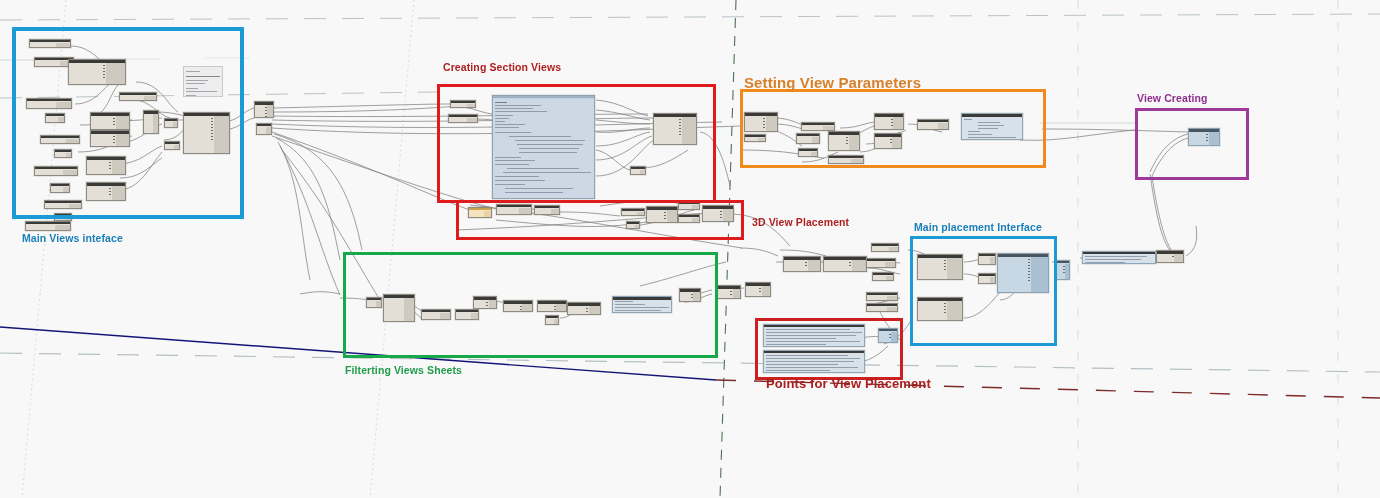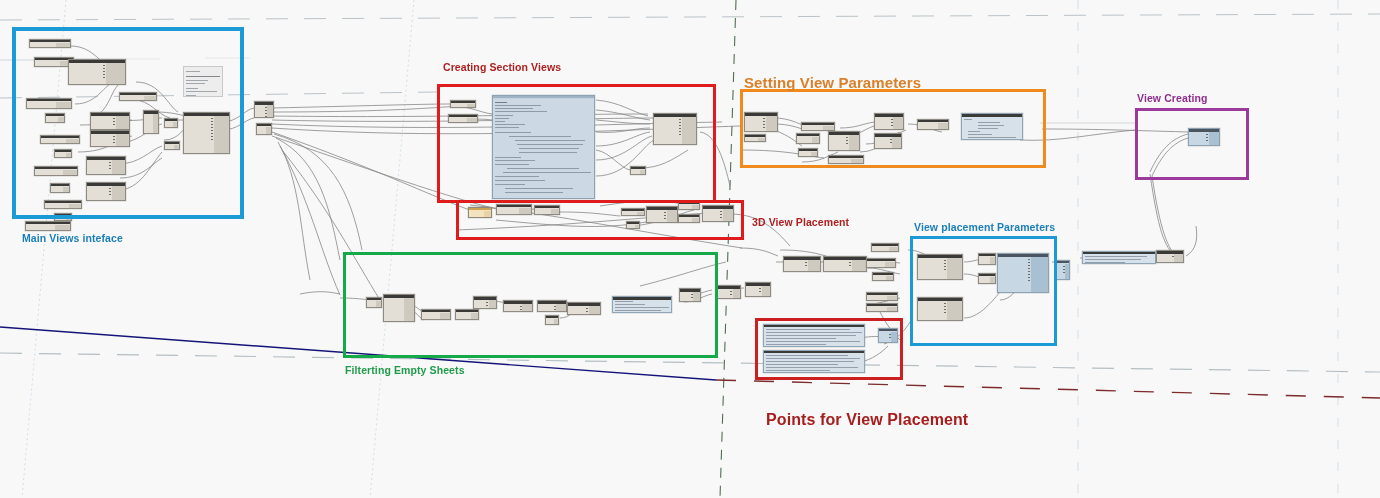--- a/index.html
+++ b/index.html
@@ -858,20 +858,20 @@
       <div class="grp-label" style="left: 22px; top: 232px; color: rgb(27, 127, 186); font-size: 10.5px;">Main Views inteface</div>
       <div class="grp" style="left: 437px; top: 84px; width: 279px; height: 119px; border: 3px solid rgb(224, 27, 27);"></div>
       <div class="grp-label" style="left: 443px; top: 61px; color: rgb(176, 32, 32); font-size: 10.5px;">Creating Section Views</div>
       <div class="grp" style="left: 456px; top: 200px; width: 288px; height: 40px; border: 3px solid rgb(224, 27, 27);"></div>
       <div class="grp-label" style="left: 752px; top: 216px; color: rgb(176, 32, 32); font-size: 10.5px;">3D View Placement</div>
       <div class="grp" style="left: 740px; top: 89px; width: 306px; height: 79px; border: 3px solid rgb(240, 138, 28);"></div>
       <div class="grp-label" style="left: 744px; top: 74px; color: rgb(217, 128, 42); font-size: 15px;">Setting View Parameters</div>
       <div class="grp" style="left: 1135px; top: 108px; width: 114px; height: 72px; border: 3px solid rgb(156, 58, 156);"></div>
       <div class="grp-label" style="left: 1137px; top: 92px; color: rgb(142, 47, 142); font-size: 10.5px;">View Creating</div>
       <div class="grp" style="left: 343px; top: 252px; width: 375px; height: 106px; border: 3px solid rgb(22, 169, 74);"></div>
-      <div class="grp-label" style="left: 345px; top: 364px; color: rgb(31, 156, 74); font-size: 10.5px;">Filterting Empty Sheets</div>
+      <div class="grp-label" style="left: 345px; top: 364px; color: rgb(31, 156, 74); font-size: 10.5px;">Filterting Views Sheets</div>
       <div class="grp" style="left: 910px; top: 236px; width: 147px; height: 110px; border: 3px solid rgb(27, 154, 214);"></div>
-      <div class="grp-label" style="left: 914px; top: 221px; color: rgb(27, 127, 186); font-size: 10.5px;">View placement Parameters</div>
+      <div class="grp-label" style="left: 914px; top: 221px; color: rgb(27, 127, 186); font-size: 10.5px;">Main placement Interface</div>
       <div class="grp" style="left: 755px; top: 318px; width: 148px; height: 62px; border: 3px solid rgb(204, 31, 31);"></div>
-      <div class="grp-label" style="left: 766px; top: 411px; color: rgb(168, 29, 29); font-size: 16px;">Points for View Placement</div>
+      <div class="grp-label" style="left: 766px; top: 376px; color: rgb(168, 29, 29); font-size: 13px;">Points for View Placement</div>
     </div>
 
 </div>
 
 </body></html>

